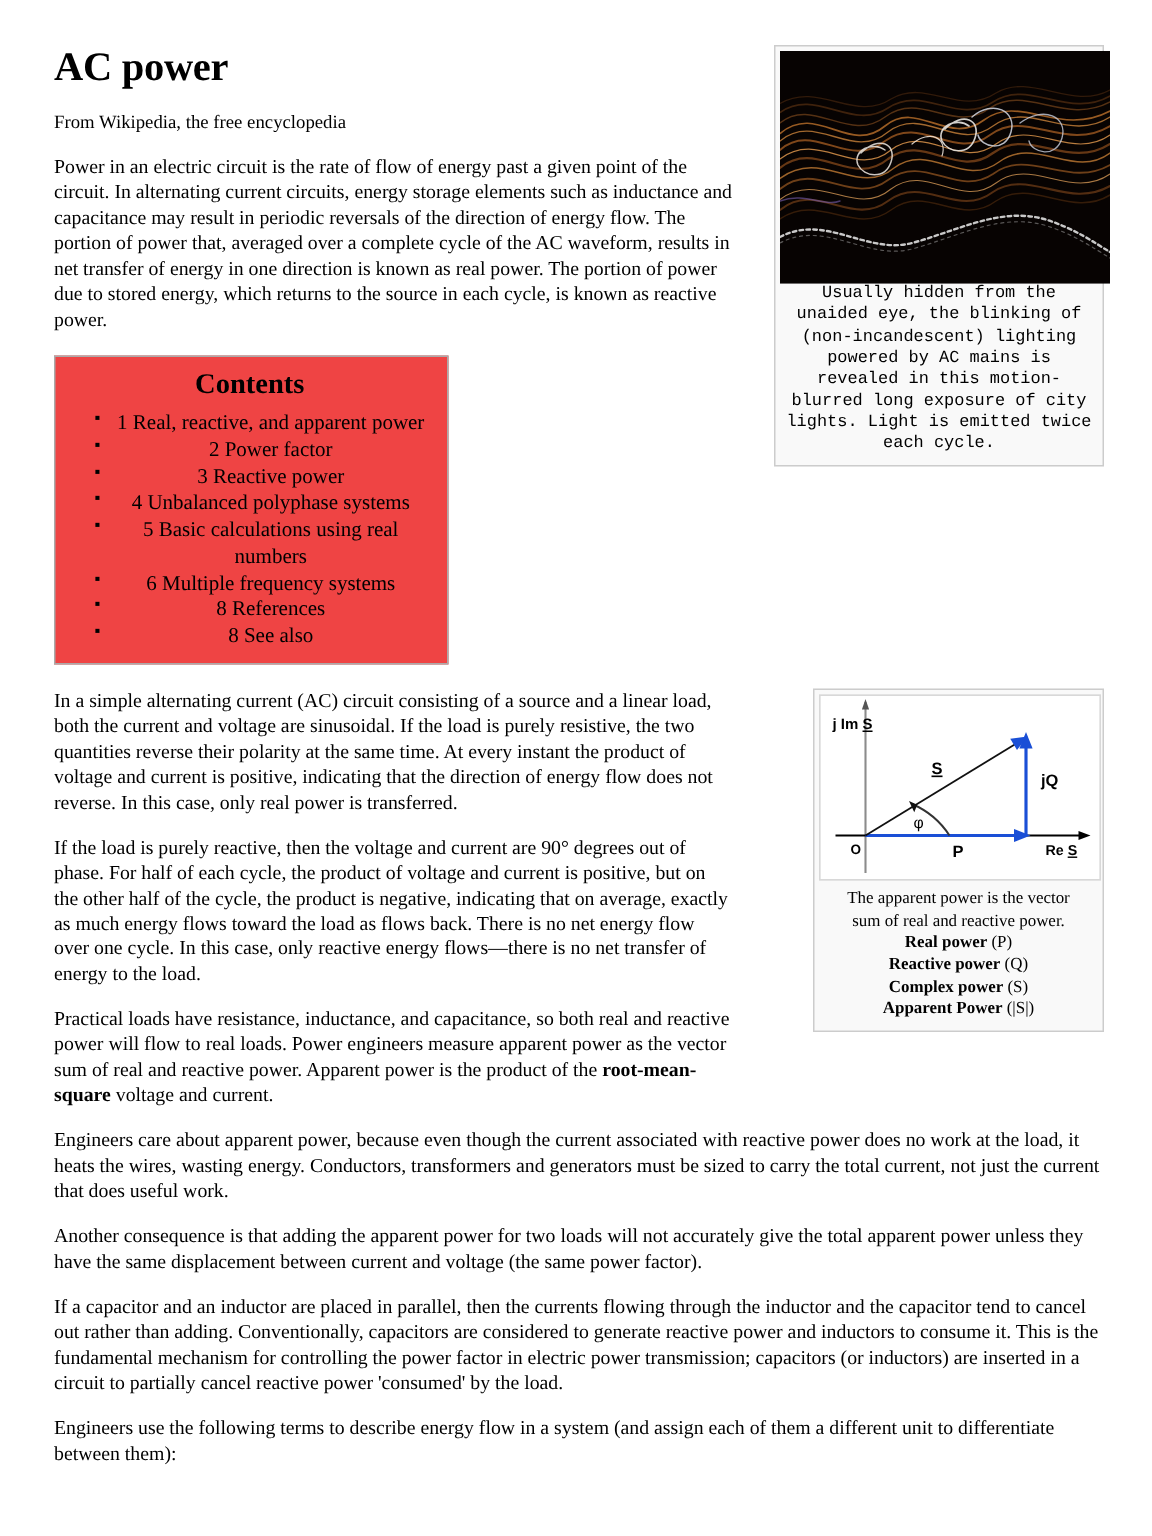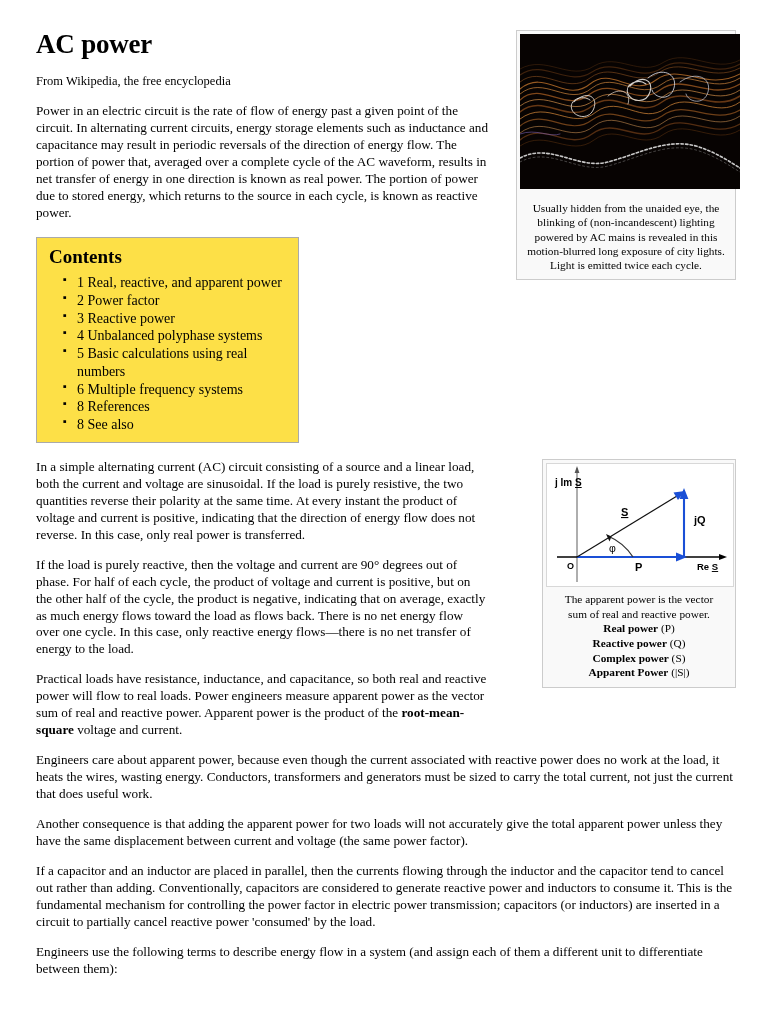--- a/index.html
+++ b/index.html
@@ -62,22 +62,23 @@
     height: 155px;
     background: #060303;
     position: relative;
     overflow: hidden;
     display: block;
   }
   .thumb-caption {
     font-size: 11.3px;
     line-height: 1.27;
     text-align: center;
-    padding: 12px 4px 3px 4px;
+    padding: 0 4px 3px 4px;
     color: #000;
+    font-family: Liberation Mono, monospace;
   }
 
   .thumb-phasor { width: 194px; }
   .phasor-box {
     width: 186px;
     height: 122px;
     background: #e5e5e5;
     border: 1px solid #d8d8d8;
     position: relative;
     display: block;
@@ -102,26 +103,27 @@
     font-size: 19.5px;
     font-weight: bold;
     margin: 10px 0 12px 0;
     line-height: 1.15;
     clear: none;
   }
 
   
   .toc {
     border: 1px solid #aaaaaa;
-    background: #fde047;
+    background: #ef4444;
     display: inline-block;
     padding: 6px 14px 8px 10px;
     margin: 2px 0 16px 0;
     box-sizing: border-box;
     width: 263px;
+    text-align: center;
   }
   .toc-title {
     font-size: 19px;
     font-weight: bold;
     margin: 2px 0 6px 2px;
   }
   .toc ul {
     margin: 0;
     padding: 0 0 0 30px;
     list-style: none;

